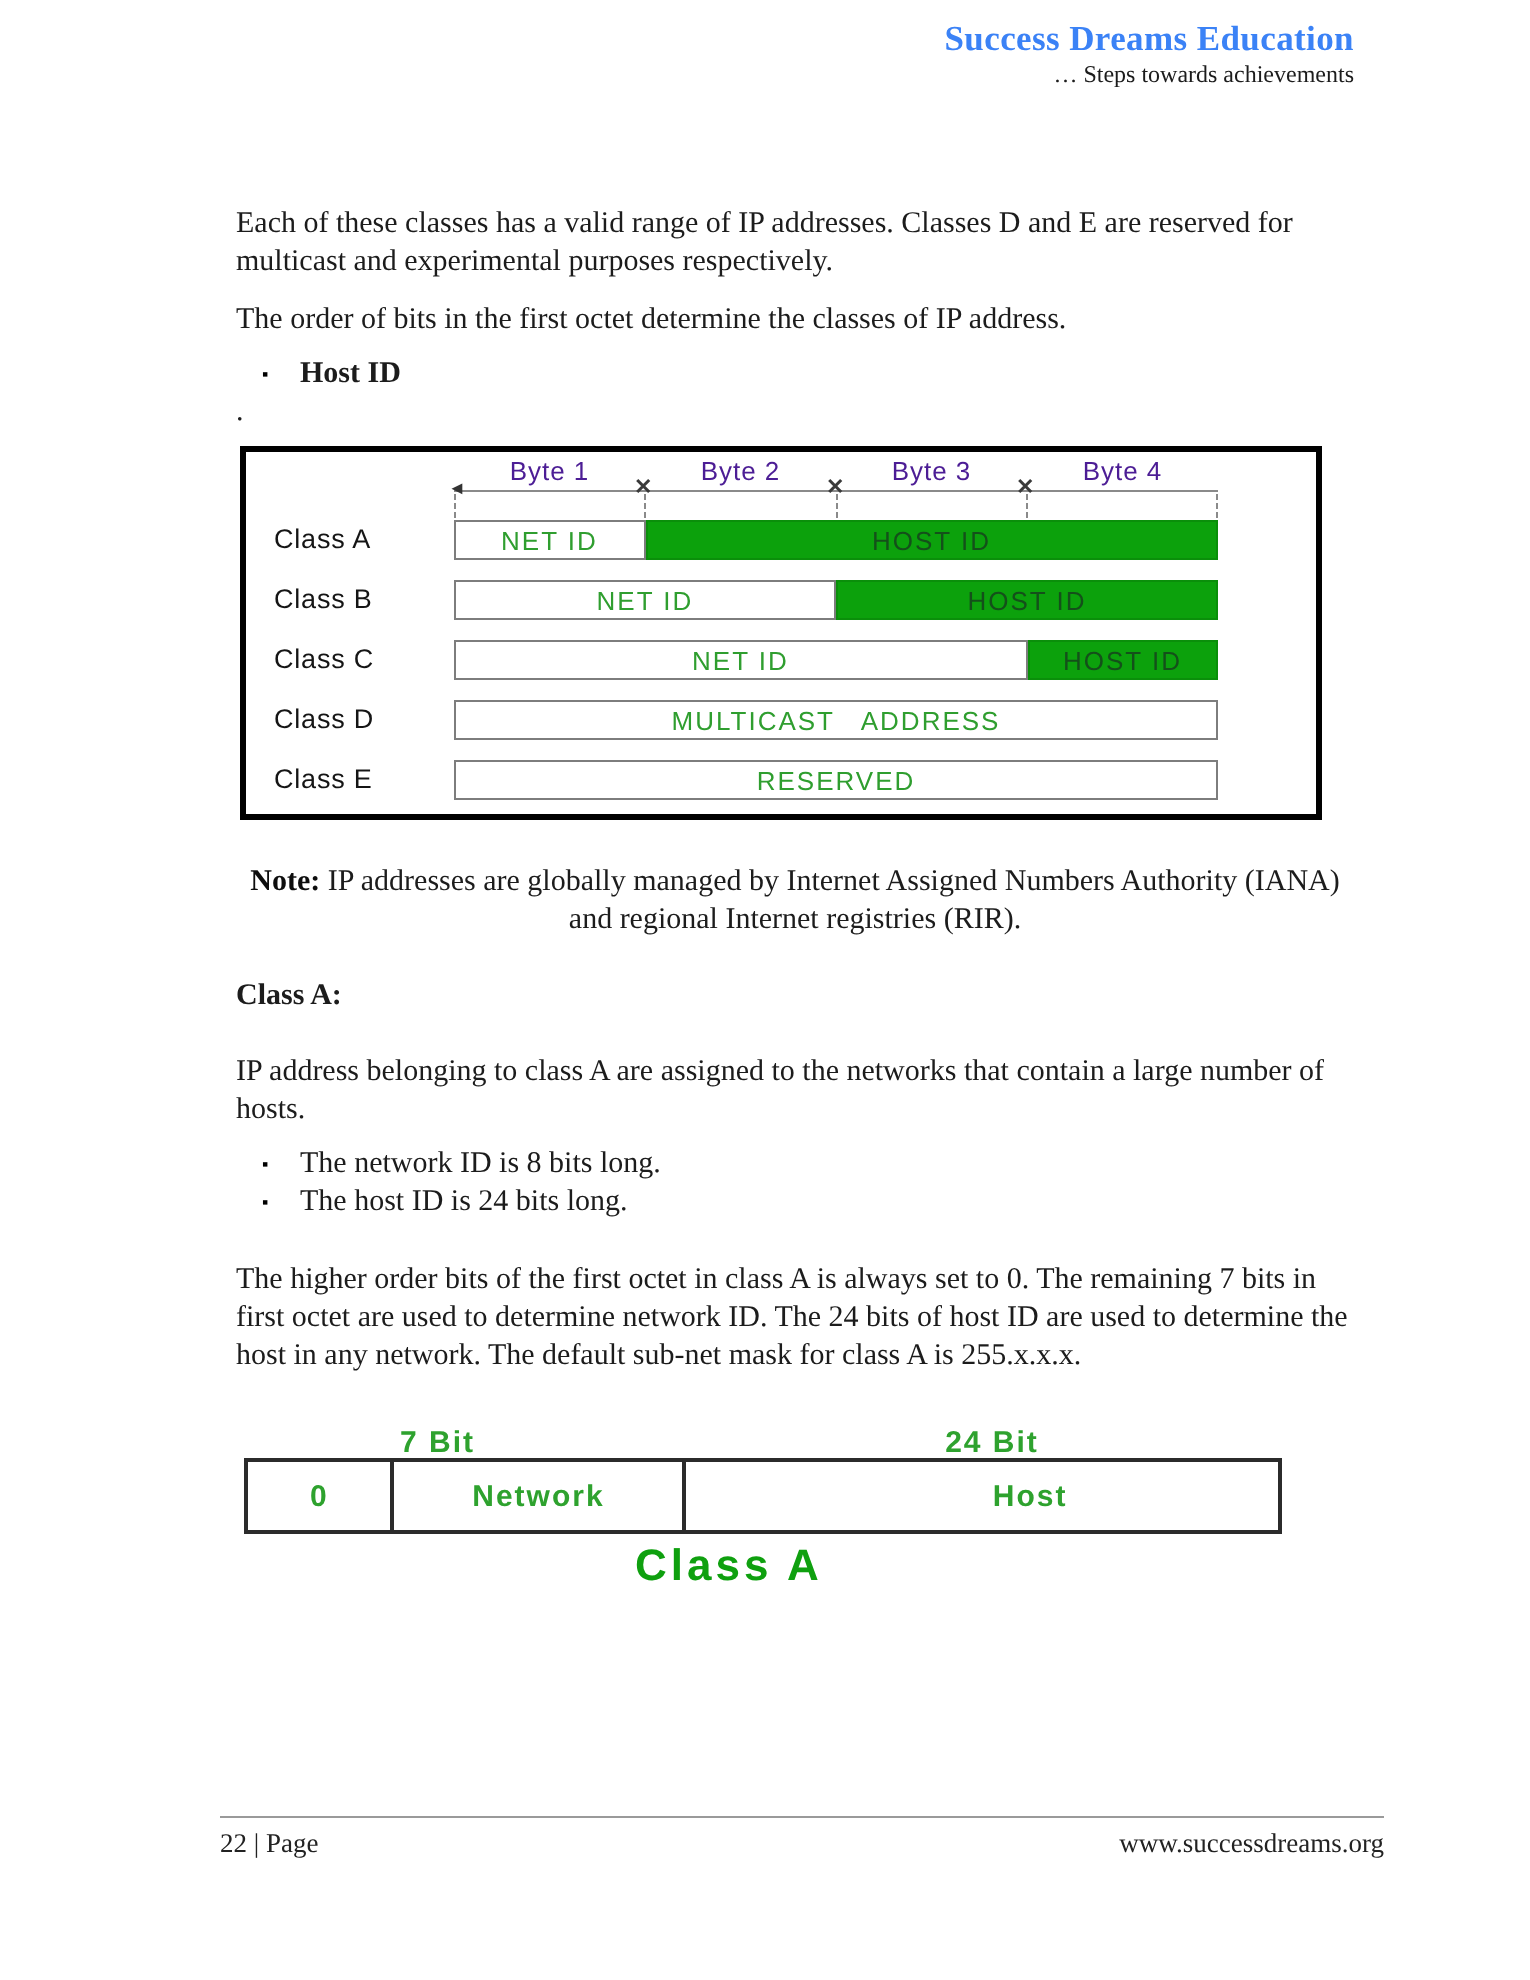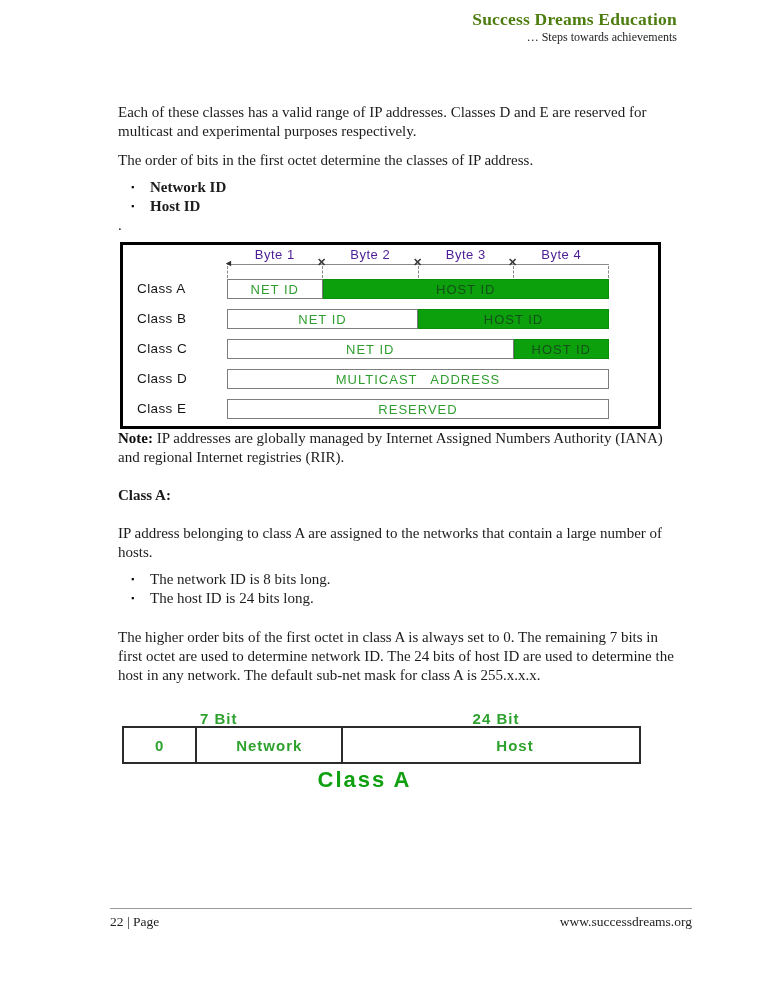--- a/index.html
+++ b/index.html
@@ -3,33 +3,33 @@
 <meta charset="utf-8">
 <style>
   html,body{margin:0;padding:0;}
   body{
     width:765px;height:990px;background:#ffffff;position:relative;
     font-family:"Liberation Serif", serif;color:#1c1c1c;overflow:hidden;
   }
   .content{padding:0 88px 0 118px;}
   
   .header{padding-top:8px;text-align:right;}
-  .hdr-title{font-size:17.5px;font-weight:bold;line-height:22px;letter-spacing:.2px;color:#4d7c0f;}
+  .hdr-title{font-size:17.5px;font-weight:bold;line-height:22px;letter-spacing:.2px;color:#3b82f6;}
   .hdr-tag{font-size:12px;line-height:15px;color:#1c1c1c;}
   
   p{margin:0;font-size:15px;line-height:19px;max-width:565px;}
   .p1{margin-top:58px;}
   .p2{margin-top:10px;}
   .p3{margin-top:29px;}
   ul{margin:8px 0 0 0;padding:0;list-style:none;}
   li{position:relative;padding-left:32px;font-size:15px;line-height:19px;}
   li::before{content:"▪";position:absolute;left:13px;top:0;font-size:9px;line-height:19px;color:#000;}
   li.bold{font-weight:bold;}
   .stray-dot{font-size:15px;line-height:19px;}
-  .note{}
+  .note{margin-top:22px;text-align:center;}
   .classa-h{margin-top:19px;font-weight:bold;}
   .p4{margin-top:19px;}
   .p5{margin-top:20px;}
   b{color:#0d0d0d;}
   
   .cdx-box{position:relative;margin-top:7px;margin-left:2px;width:535px;height:181px;
     border:3px solid #000;background:#fff;font-family:"Liberation Sans", sans-serif;}
   .cdx-bytelabels{position:absolute;left:104px;top:2px;width:382px;display:flex;}
   .cdx-bytelabels span{flex:1;text-align:center;font-size:13px;color:#4c1d95;letter-spacing:.5px;}
   .cdx-line{position:absolute;left:104px;top:19px;width:382px;border-top:1px solid #8a8a8a;}
@@ -70,21 +70,20 @@
 <div class="header content">
   <div class="hdr-title">Success Dreams Education</div>
   <div class="hdr-tag">… Steps towards achievements</div>
 </div>
 
 <div class="content">
   <p class="p1">Each of these classes has a valid range of IP addresses. Classes D and E are reserved for multicast and experimental purposes respectively.</p>
   <p class="p2">The order of bits in the first octet determine the classes of IP address.</p>
 
   <ul>
-    <li class="bold">Network ID</li>
     <li class="bold">Host ID</li>
   </ul>
   <div class="stray-dot">.</div>
 
   <div class="cdx-box">
     <div class="cdx-bytelabels">
       <span>Byte 1</span>
       <span>Byte 2</span>
       <span>Byte 3</span>
       <span>Byte 4</span>

